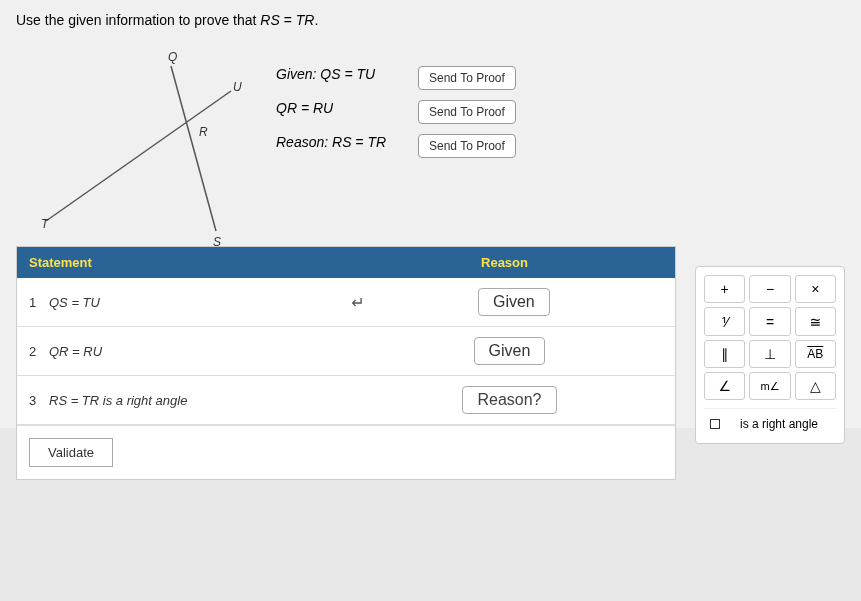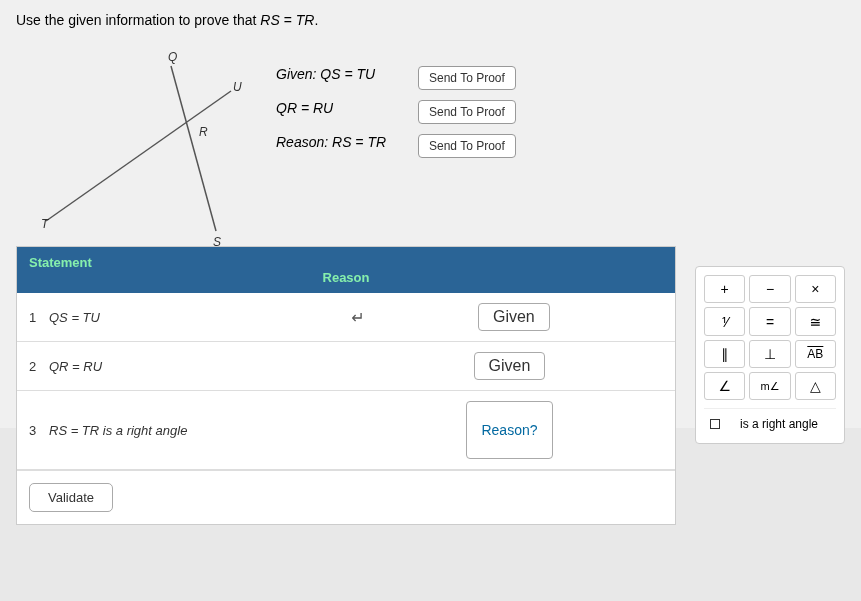--- a/index.html
+++ b/index.html
@@ -57,23 +57,22 @@
     
     .proof-table-container {
       margin-top: 10px;
       border: 1px solid #ccc;
       background: white;
       width: 660px;
     }
     .proof-header {
       display: flex;
       background: #2a6496;
-      color: #86efac;
+      color: #fde047;
       padding: 8px 12px;
-      flex-direction: column;
     }
     .proof-header .col-statement {
       flex: 1;
       font-weight: bold;
       font-size: 13px;
     }
     .proof-header .col-reason {
       flex: 1;
       font-weight: bold;
       font-size: 13px;
@@ -117,34 +116,34 @@
       border-radius: 4px;
       padding: 4px 14px;
       font-size: 16px;
       cursor: pointer;
       color: #333;
     }
     .reason-question {
       background: white;
       border: 1px solid #aaa;
       border-radius: 4px;
-      padding: 20px 14px;
-      font-size: 14px;
-      cursor: pointer;
-      color: #0369a1;
+      padding: 4px 14px;
+      font-size: 16px;
+      cursor: pointer;
+      color: #404040;
     }
     .validate-area {
       padding: 12px;
       background: white;
       border-top: 1px solid #ddd;
     }
     .validate-btn {
       background: white;
       border: 1px solid #aaa;
-      border-radius: 5px;
+      border-radius: 0;
       padding: 6px 18px;
       font-size: 13px;
       cursor: pointer;
       color: #333;
     }
 
     
     .symbol-panel {
       width: 150px;
       background: white;

